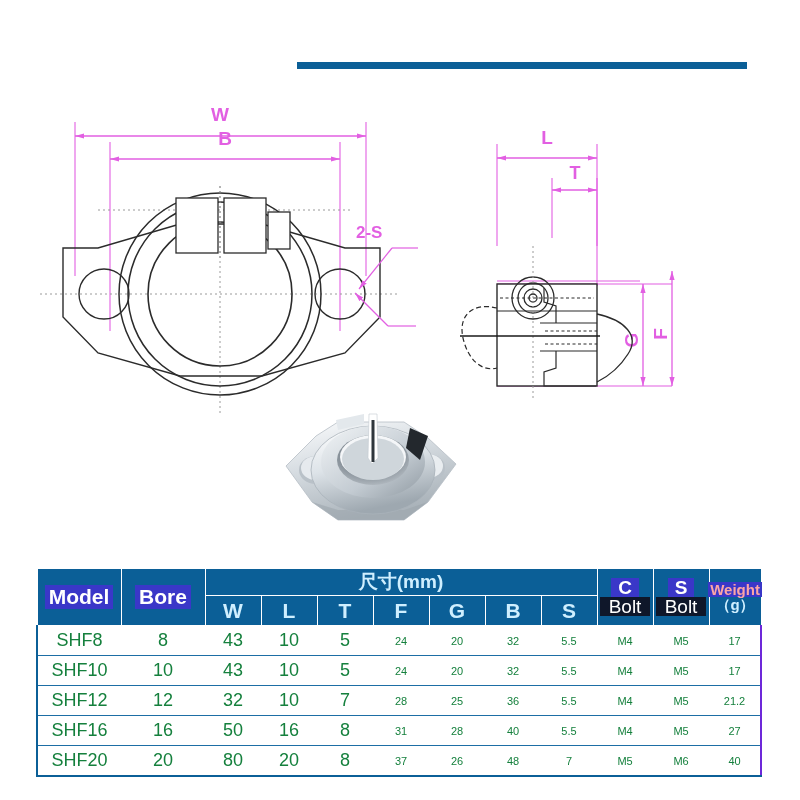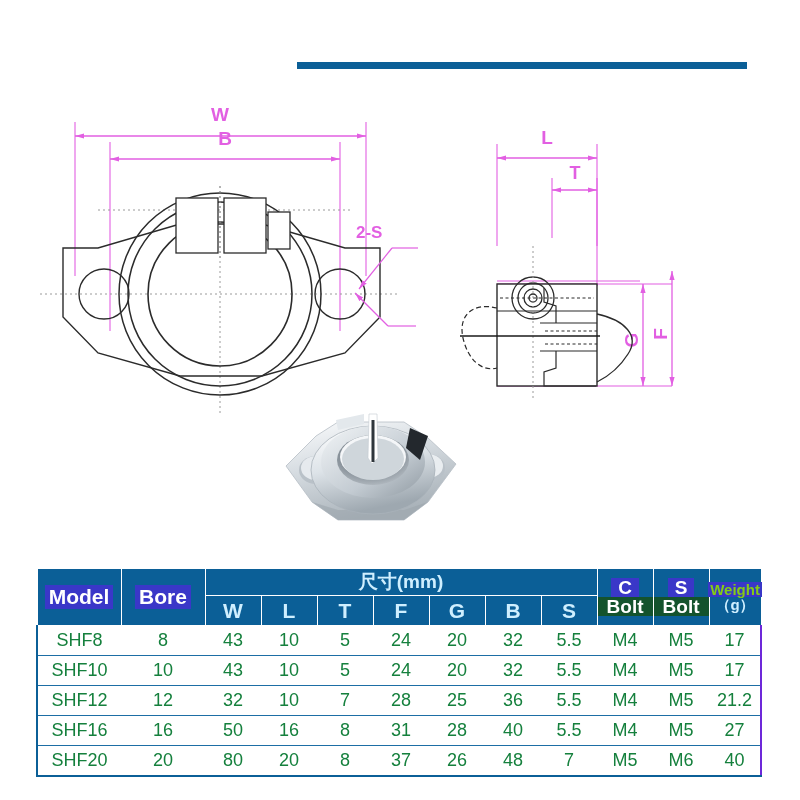--- a/index.html
+++ b/index.html
@@ -107,49 +107,49 @@
     line-height: 1.0;
   }
   .bolt-top {
     background: #3a37c8;
     color: #fff;
     font-size: 19px;
     font-weight: bold;
     padding: 0 7px;
   }
   .bolt-bot {
-    background: #14532d;
+    background: #0f172a;
     color: #fff;
     font-size: 19px;
-    font-weight: bold;
+    font-weight: normal;
     padding: 0 9px;
   }
   .wt-top {
     background: #3a37c8;
-    color: #84cc16;
+    color: #fca5a5;
     font-size: 15px;
     font-weight: bold;
     padding: 0 2px;
     white-space: nowrap;
   }
   .wt-bot {
     color: #cfefff;
     font-size: 15px;
     font-weight: bold;
   }
   
   tbody td {
     height: 29px;
     font-size: 18px;
     color: #15803d;
     background: #ffffff;
     border-top: 1px solid #1d6ea5;
     border-bottom: 1px solid #1d6ea5;
   }
-  tbody td.small { font-size: 18px; }
+  tbody td.small { font-size: 11px; }
   tbody tr td:first-child { border-left: 2px solid #0b5f97; }
   tbody tr td:last-child  { border-right: 2px solid #6d28d9; }
   tbody tr:last-child td  { border-bottom: 2px solid #0b5f97; }
 </style>
 </head>
 <body>
 
 <div id="title-area">
   <div id="title-rule"></div>
 </div>

